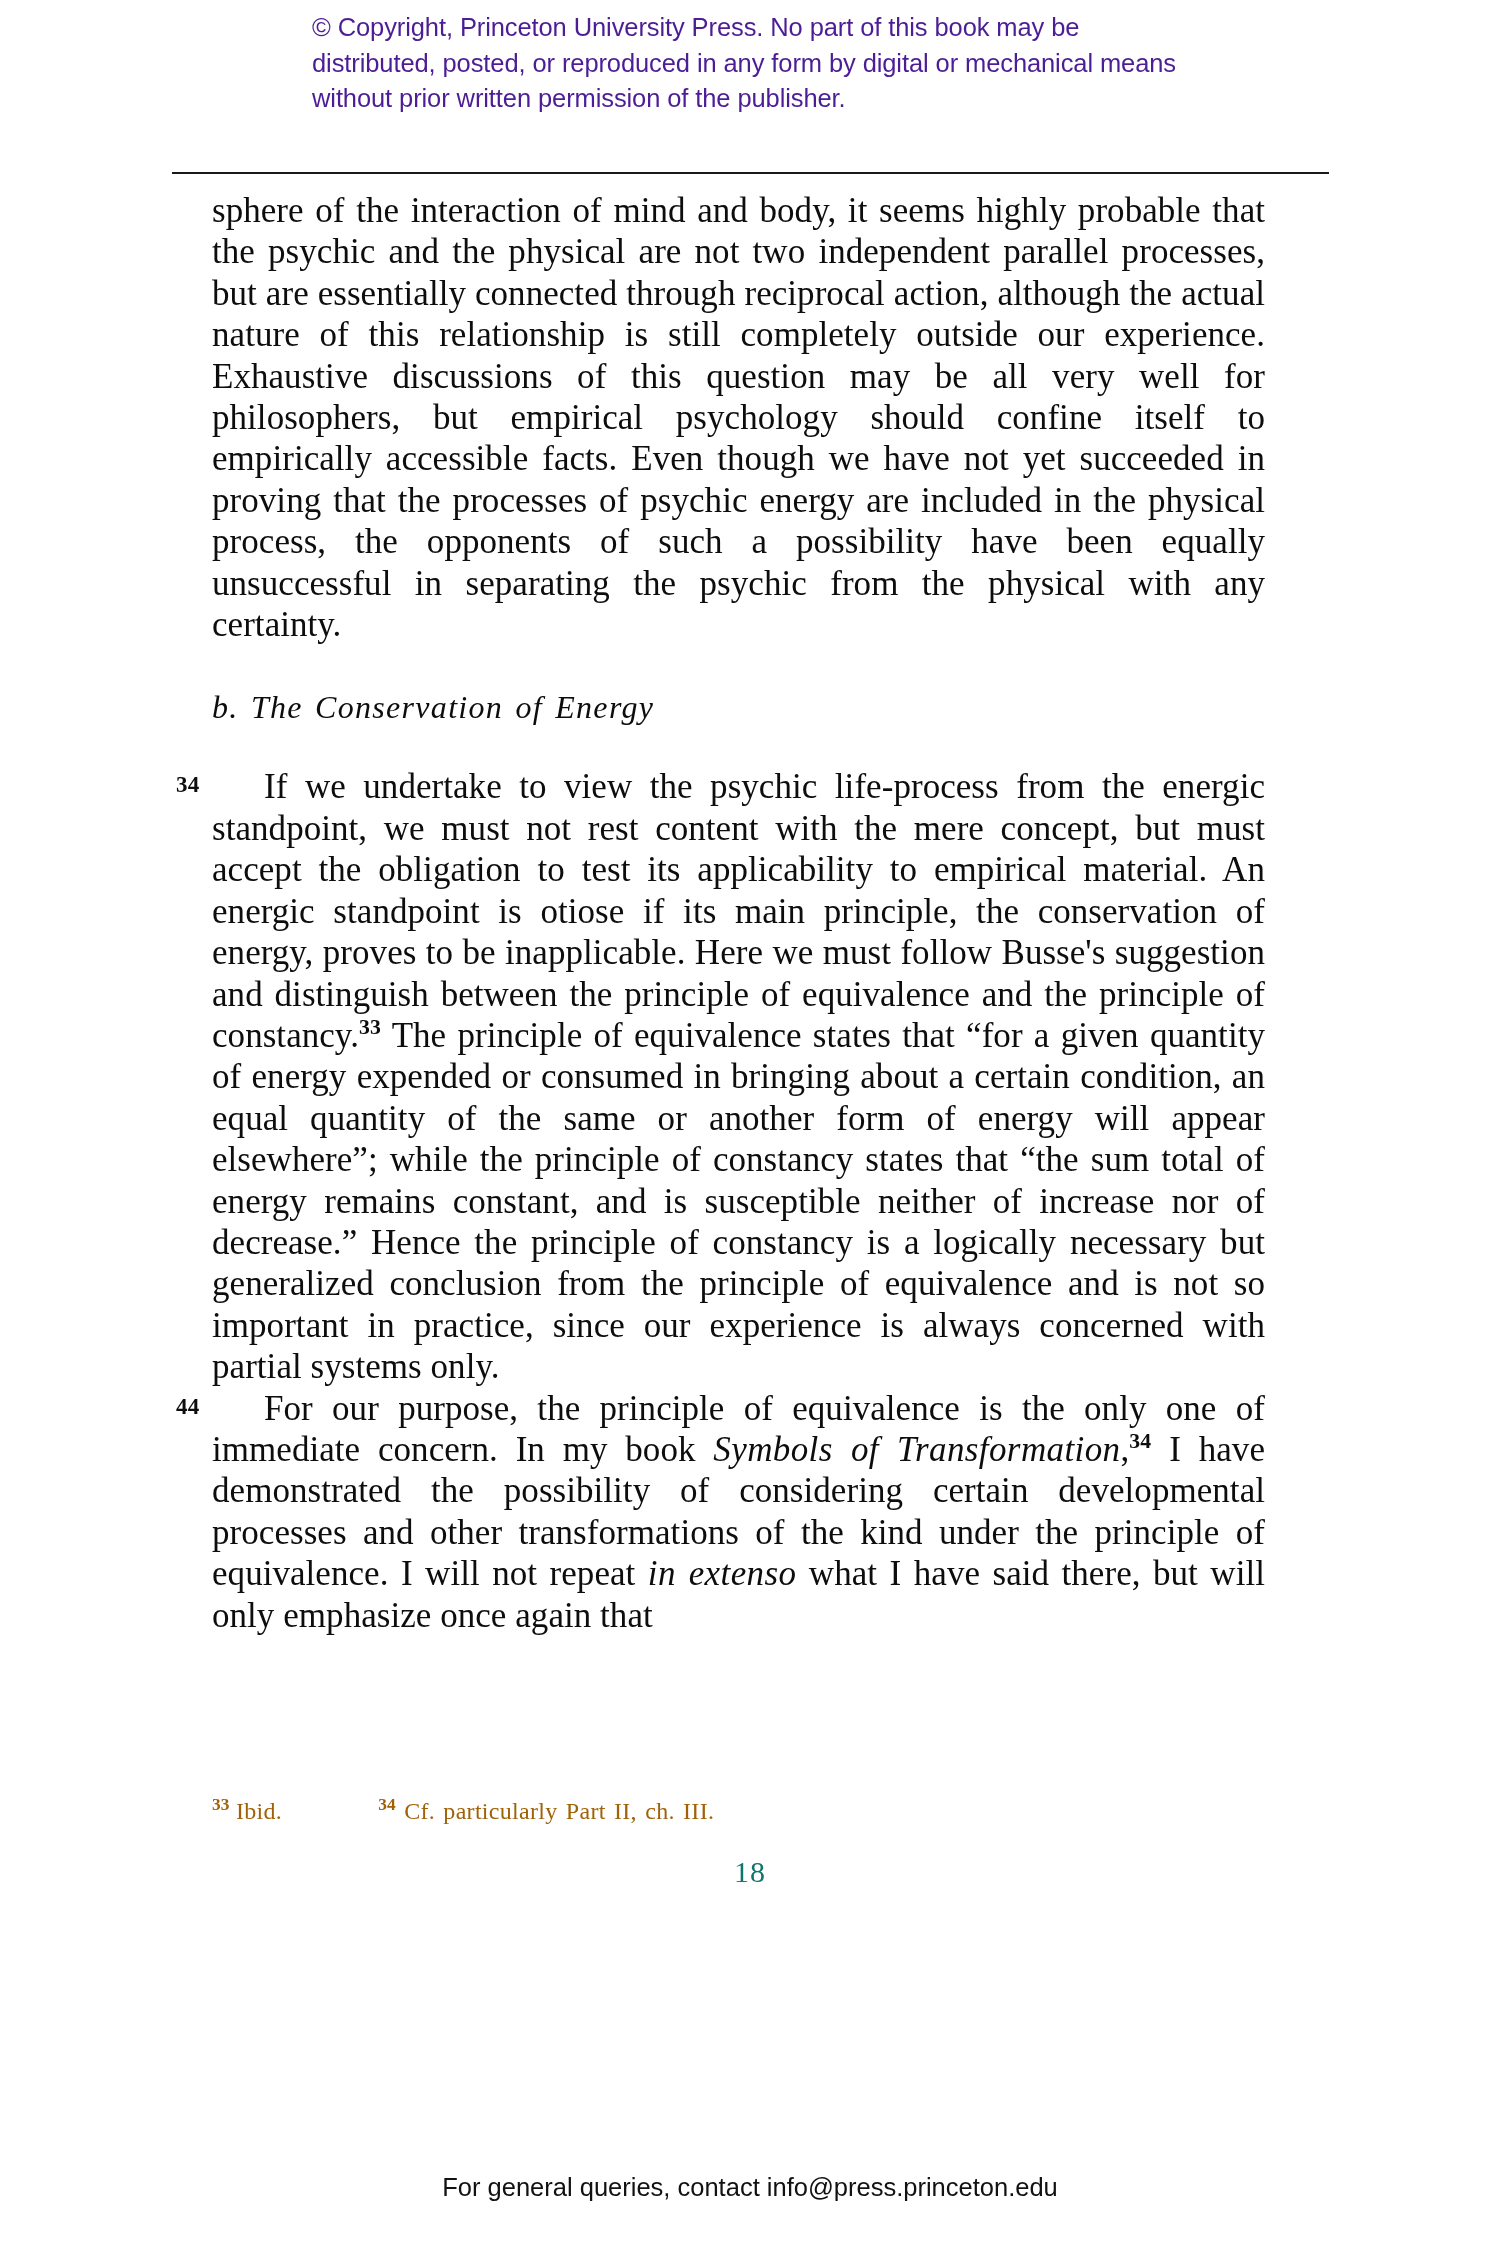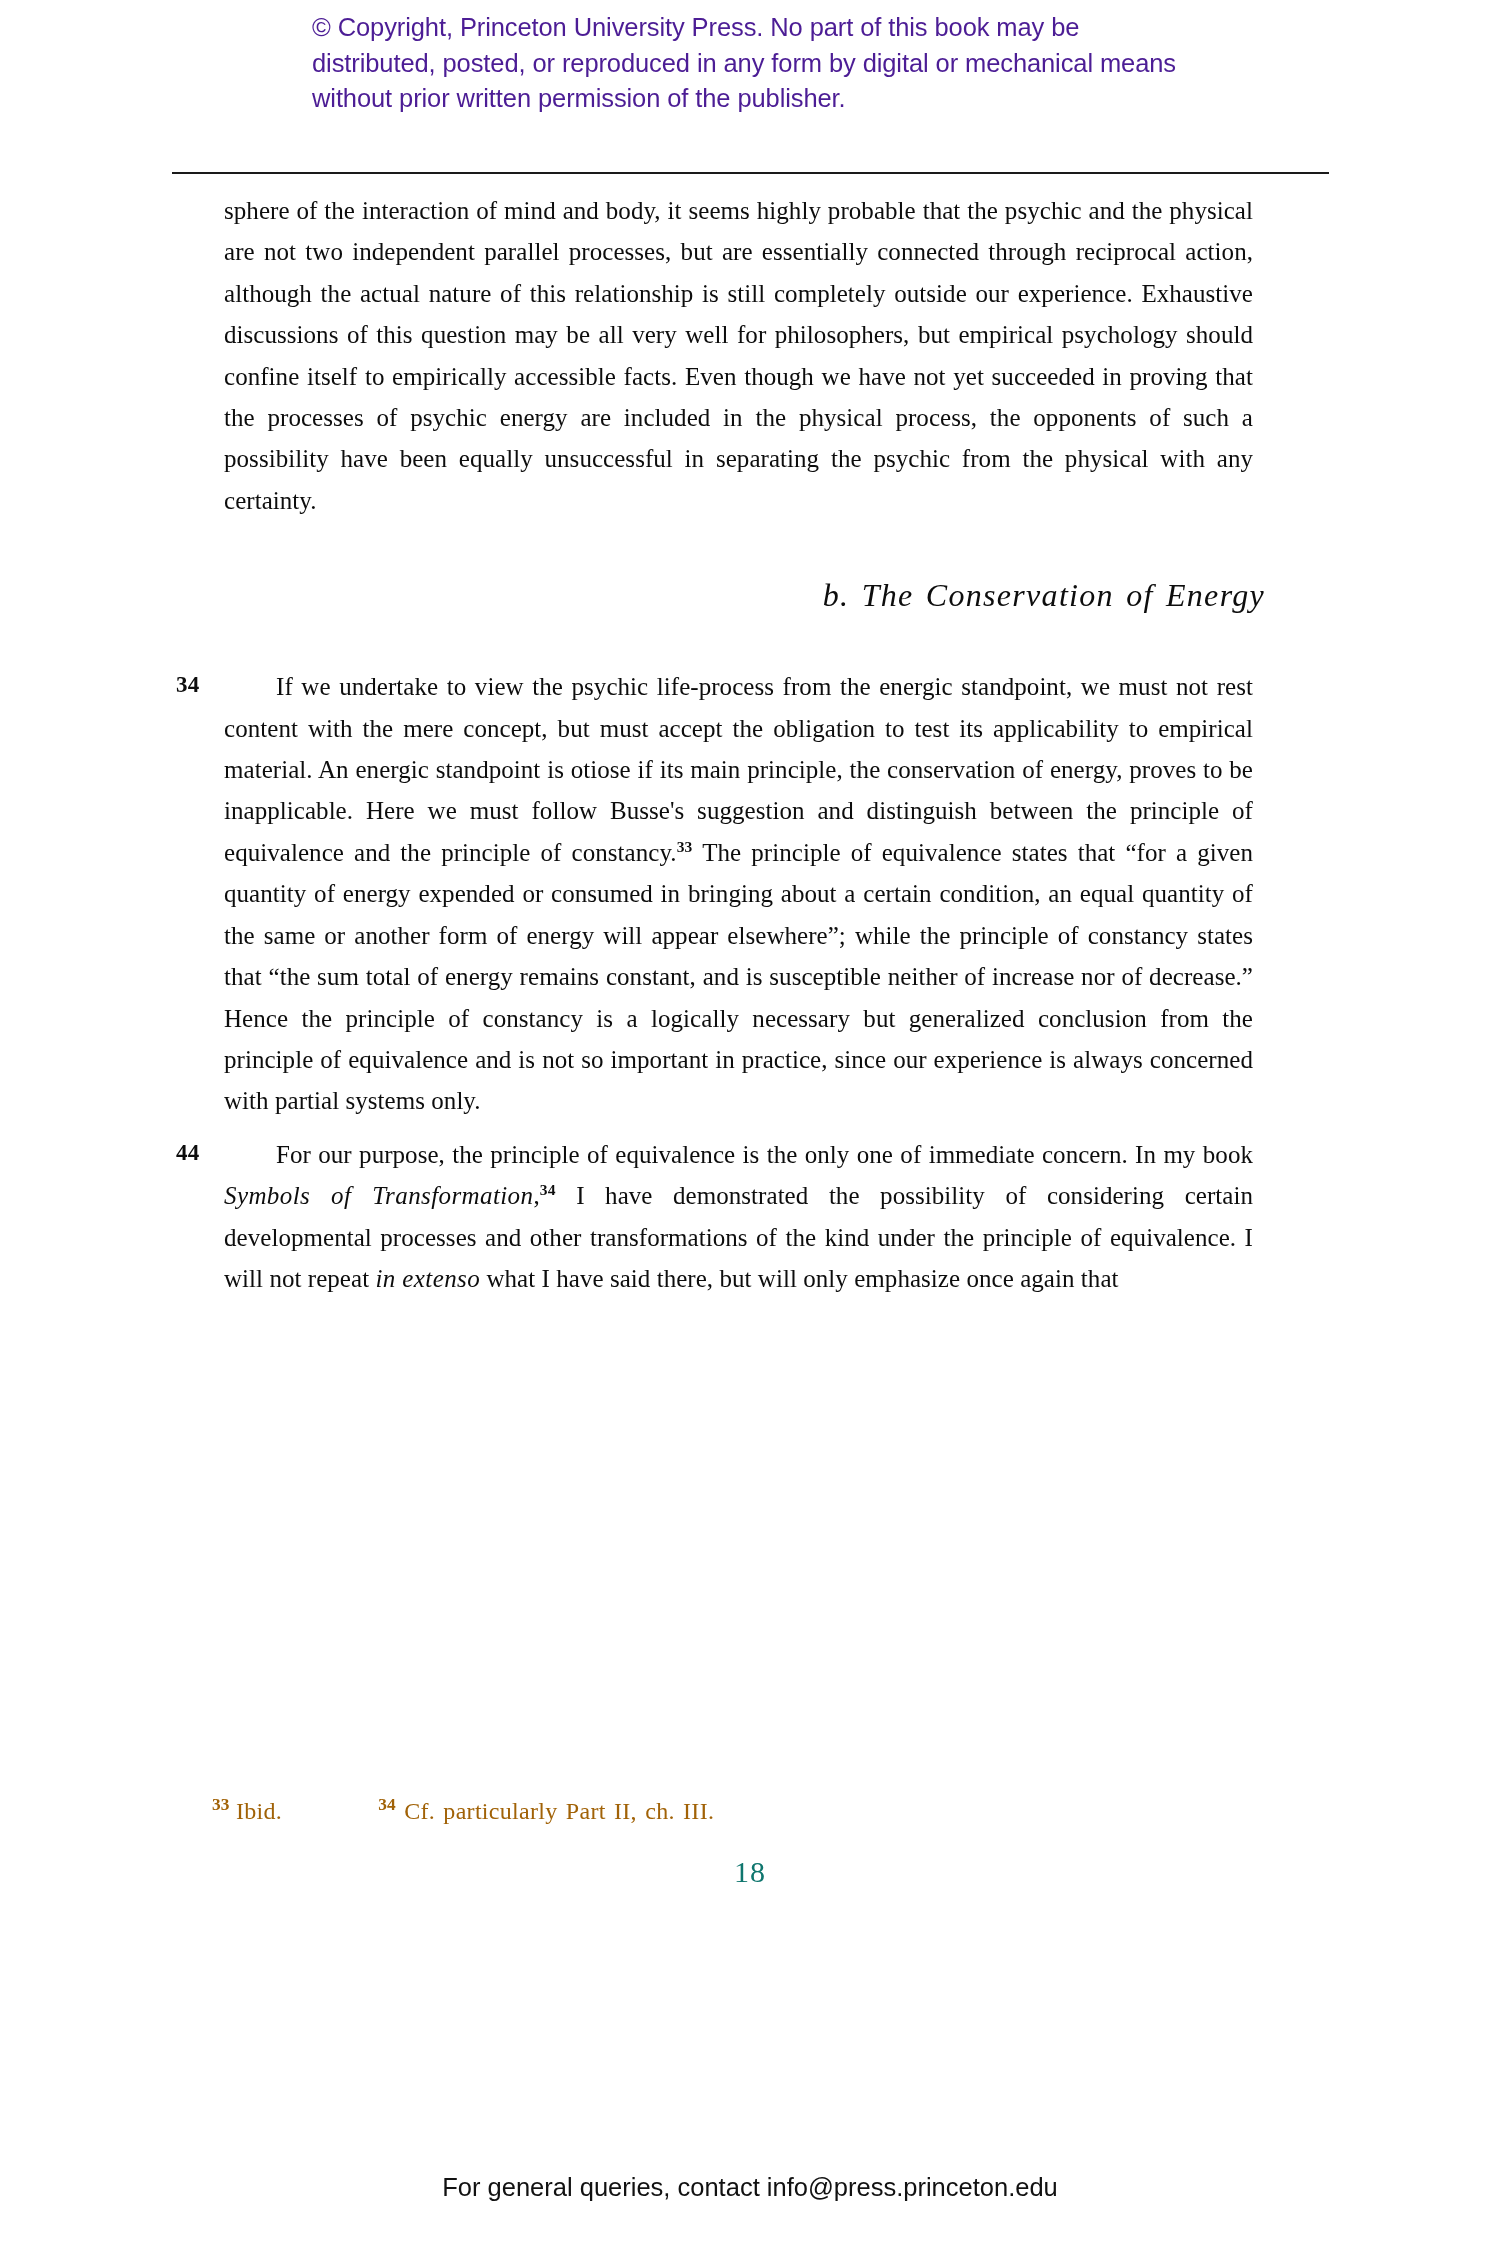--- a/index.html
+++ b/index.html
@@ -61,38 +61,38 @@
 
   
   .col {
     position: absolute;
     left: 212px;
     top: 178px;
     width: 1053px;
   }
 
   p.body {
-    margin: 12px;
-    font-size: 25px;
+    margin: 0;
+    font-size: 35px;
     line-height: 41.4px;
     text-align: justify;
     text-justify: inter-word;
     letter-spacing: 0.05px;
     color: #0d0d0d;
     -webkit-hyphens: none;
     hyphens: none;
   }
 
   p.body.first {
     margin-top: 12px;
   }
 
   .section-head {
     margin: 0;
-    text-align: right;
+    text-align: left;
     font-style: italic;
     font-size: 32px;
     letter-spacing: 1.3px;
     word-spacing: 3px;
     padding-top: 44px;
     padding-bottom: 40px;
     color: #0d0d0d;
   }
 
   

